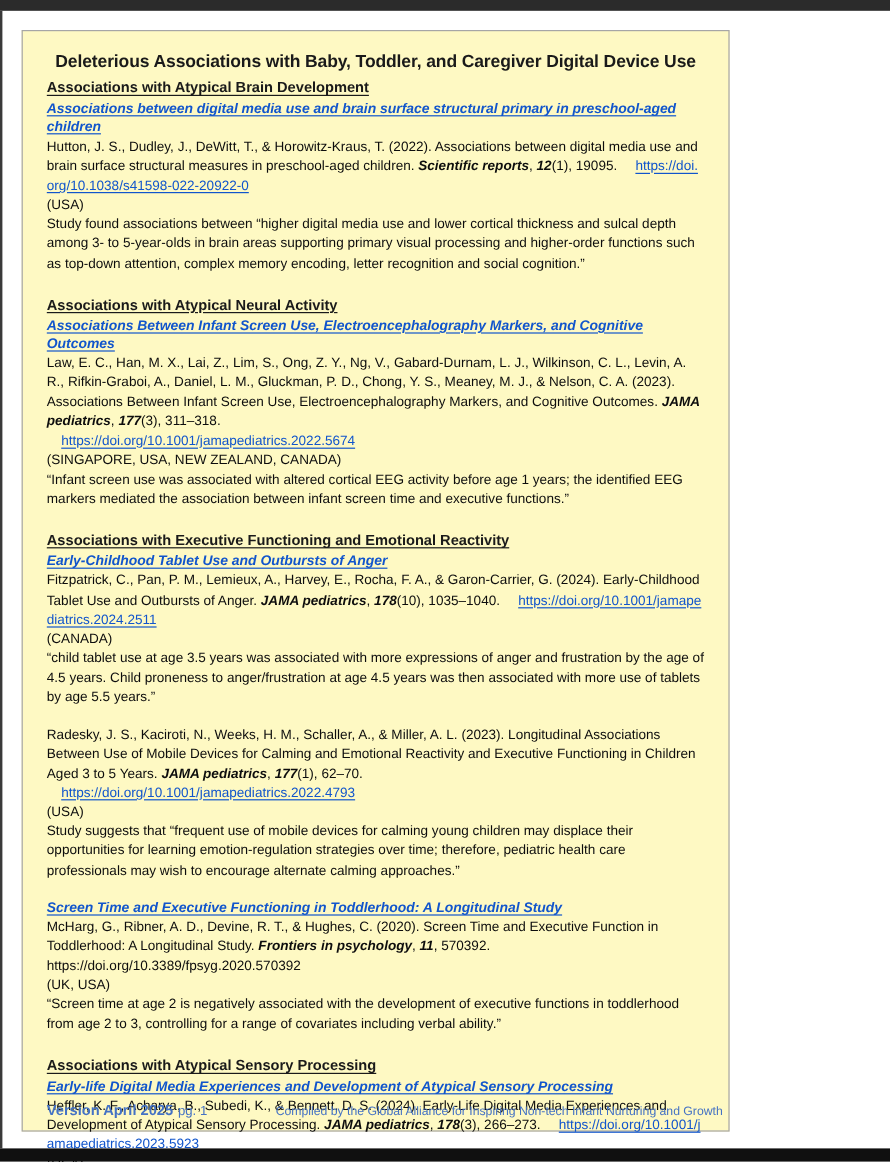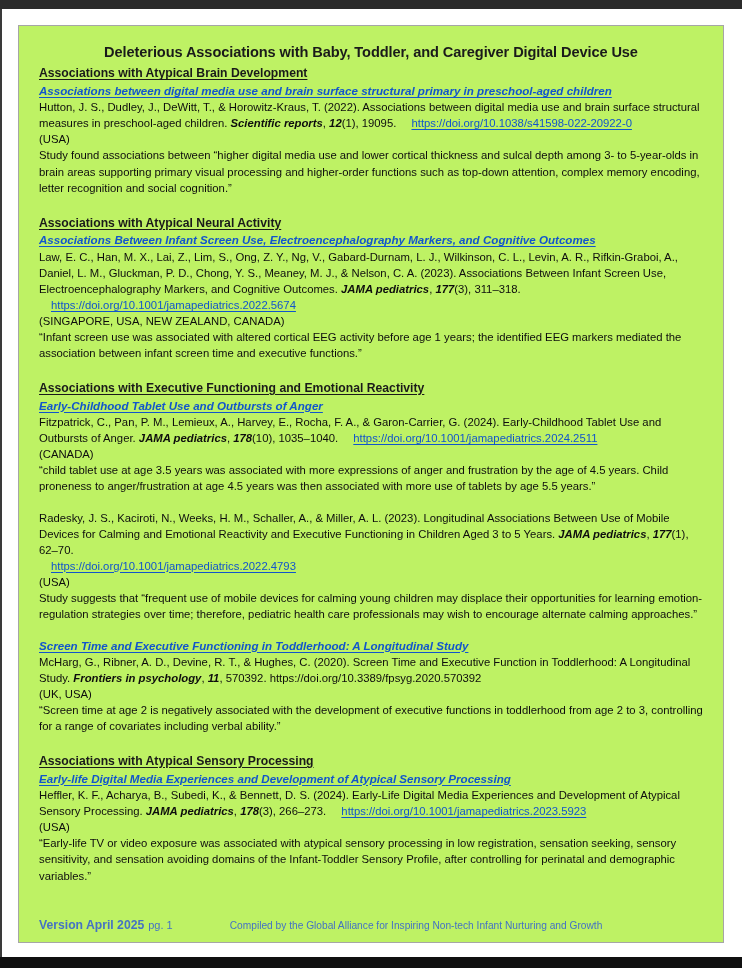--- a/index.html
+++ b/index.html
@@ -32,23 +32,23 @@
     position: absolute;
     top: 9px; left: 0;
     width: 2px;
     height: 948px;
     background: #3a3a3a;
   }
   .page-sheet {
     position: absolute;
     top: 25px;
     left: 18px;
-    width: 706px;
+    width: 590px;
     height: 918px;
-    background: #bef264;
+    background: #fef9c3;
     border: 1px solid #a6a6a6;
     box-shadow: 0 0 0 1px #ffffff;
     padding: 17px 20px 0 20px;
   }
   .doc-title {
     text-align: center;
     font-size: 14.6px;
     font-weight: bold;
     color: #1a1a1a;
     letter-spacing: -0.1px;

